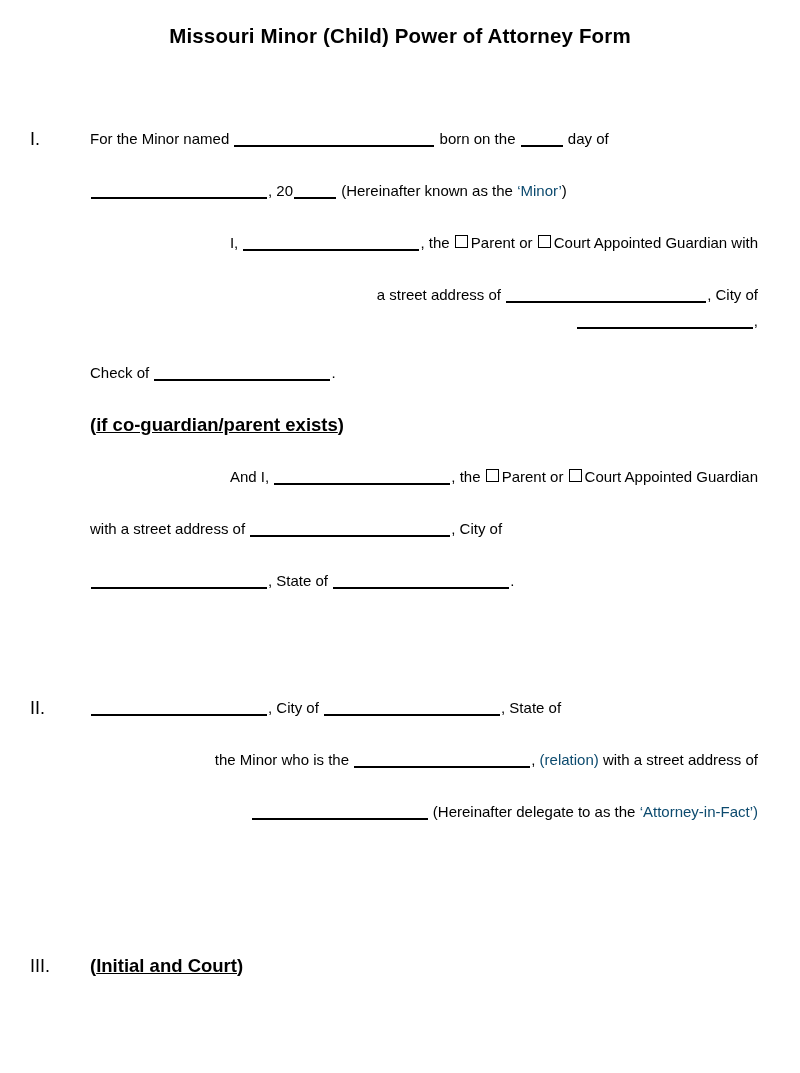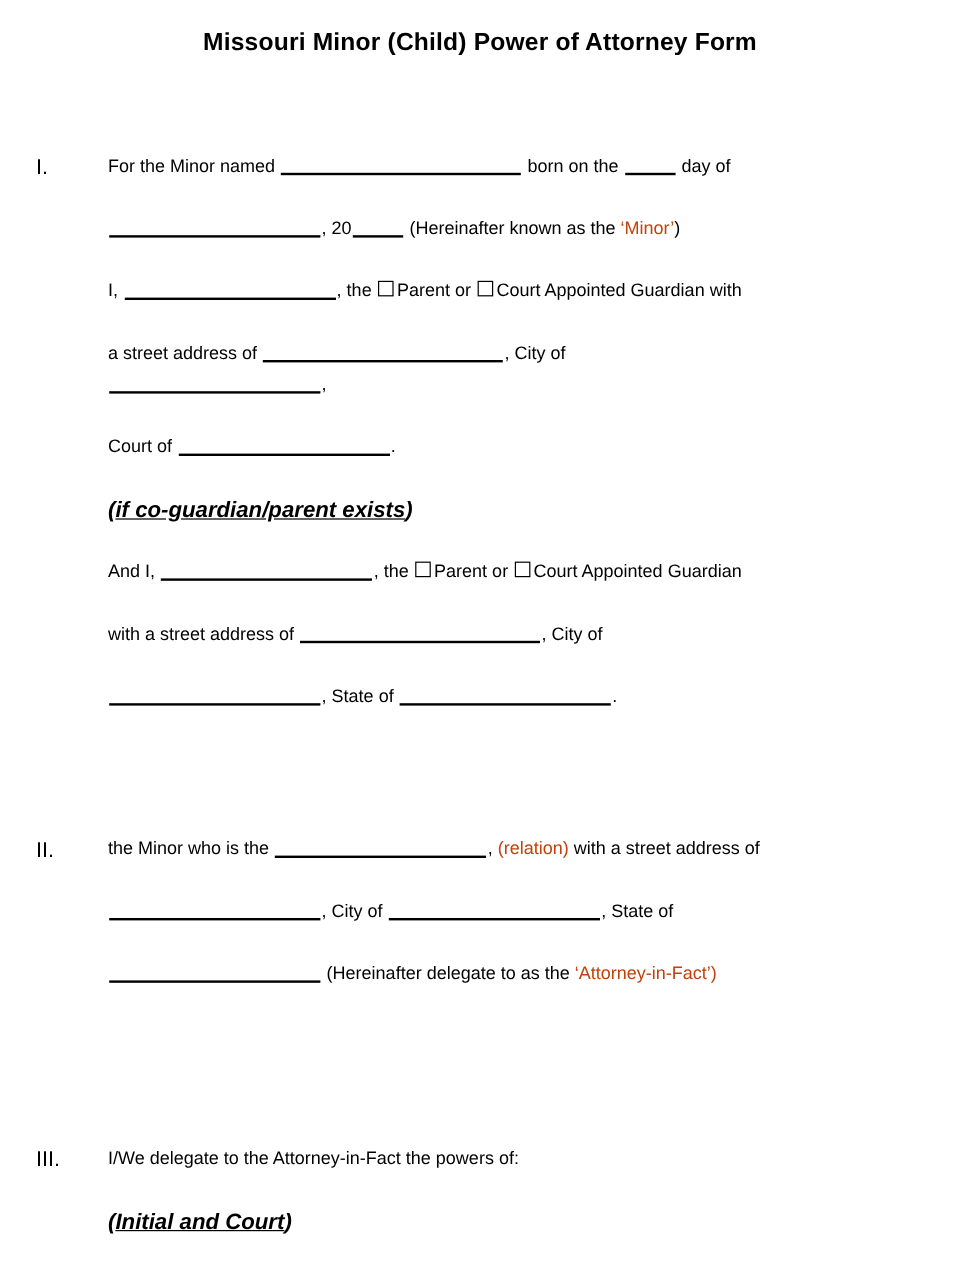--- a/index.html
+++ b/index.html
@@ -58,27 +58,26 @@
 
   
   .blk {
     font-size: 15px;
     line-height: 26px;
     margin: 0 0 26px 0;
   }
   .blk:last-child { margin-bottom: 0; }
 
   
-  .blk.tight { line-height: 26px; }
-
-  
-  .accent { color: #c2410c; }
+  .blk.tight { line-height: 26px; text-align: right; }
+
+  
+  .accent { color: #0c4a6e; }
 
   .ann {
-    font-style: italic;
     font-weight: bold;
     font-size: 18.5px;
   }
   .ann u { text-decoration: underline; text-underline-offset: 1px; }
 
   
   .blank {
     display: inline-block;
     border-bottom: 2.1px solid #000;
     height: 0.95em;
@@ -132,21 +131,21 @@
         <span class="cbox"></span><span>Court Appointed Guardian with</span>
       </div>
 
       <div class="blk tight">
         <span>a street address of</span>
         <span class="blank lg"></span><span>, City of</span><br>
         <span class="blank md"></span><span>,</span>
       </div>
 
       <div class="blk">
-        <span>Court of</span>
+        <span>Check of</span>
         <span class="blank md"></span><span>.</span>
       </div>
 
       <div class="blk ann">
         <span>(</span><u>if co-guardian/parent exists</u><span>)</span>
       </div>
 
       <div class="blk tight">
         <span>And I,</span>
         <span class="blank md"></span><span>, the</span>
@@ -165,47 +164,44 @@
       </div>
 
     </div>
   </div>
 
   <div class="section" style="top:695px;">
     <div class="numeral">II.</div>
     <div class="body">
 
 
+      <div class="blk">
+        <span class="blank md"></span><span>, City of</span>
+        <span class="blank md"></span><span>, State of</span>
+      </div>
+
       <div class="blk tight">
         <span>the Minor who is the</span>
         <span class="blank md"></span><span>,</span>
         <span class="accent">(relation)</span>
         <span>with a street address of</span>
       </div>
 
-      <div class="blk">
-        <span class="blank md"></span><span>, City of</span>
-        <span class="blank md"></span><span>, State of</span>
-      </div>
-
       <div class="blk tight">
         <span class="blank md"></span>
         <span>(Hereinafter delegate to as the </span><span class="accent">‘Attorney-in-Fact’</span><span class="accent">)</span>
       </div>
 
     </div>
   </div>
 
   <div class="section" style="top:953px;">
     <div class="numeral">III.</div>
     <div class="body">
 
-      <div class="blk">
-        <span>I/We delegate to the Attorney-in-Fact the powers of:</span>
-      </div>
 
       <div class="blk ann">
         <span>(</span><u>Initial and Court</u><span>)</span>
       </div>
 
     </div>
   </div>
 
 </div>
 

